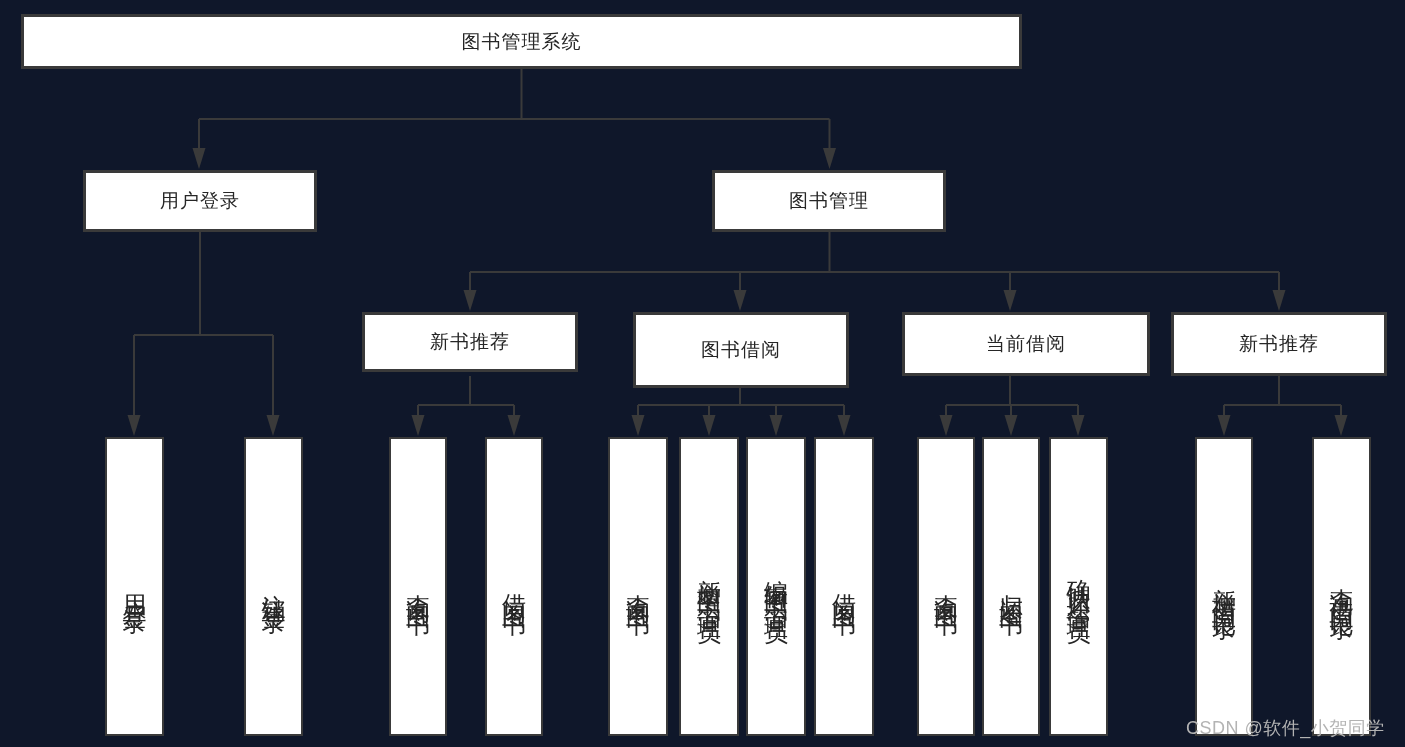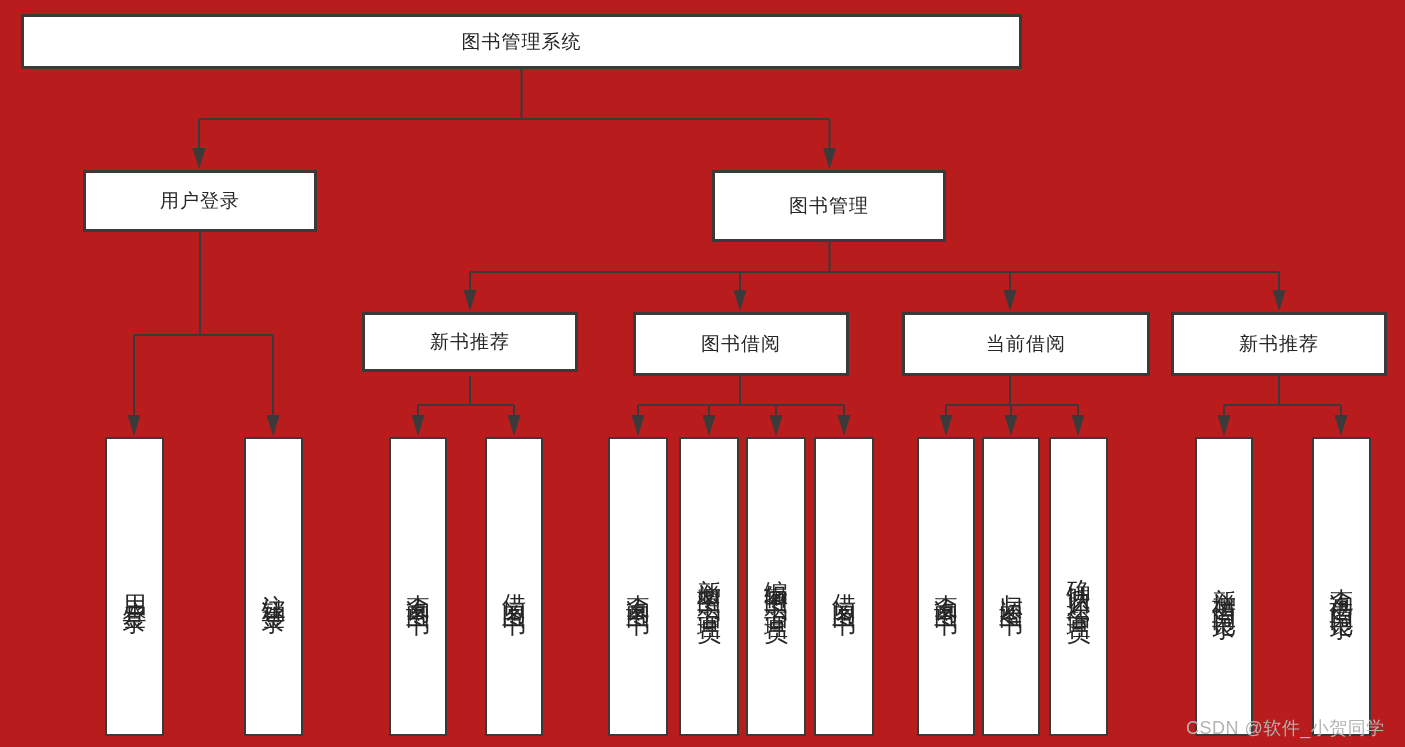--- a/index.html
+++ b/index.html
@@ -1,19 +1,19 @@
 <!DOCTYPE html>
 <html><head>
 <meta charset="utf-8">
 <style>
   html,body { margin:0; padding:0; background:#ffffff; }
   .canvas {
     position:relative;
     width:1405px; height:747px;
-    background:#b91c1c;
+    background:#0f172a;
     overflow:hidden;
     font-family:"Liberation Sans", sans-serif;
   }
   .wires { position:absolute; left:0; top:0; z-index:1; }
   .box {
     position:absolute;
     box-sizing:border-box;
     background:#ffffff;
     border:3px solid #3a3a3a;
     display:flex; align-items:center; justify-content:center;
@@ -82,28 +82,28 @@
     </g>
   </svg>
 
   <div class="box" style="left:21px;top:14px;width:1001px;height:55px">
     <span class="hlbl">图书管理系统</span>
   </div>
 
   <div class="box" style="left:83px;top:170px;width:234px;height:62px">
     <span class="hlbl">用户登录</span>
   </div>
-  <div class="box" style="left:712px;top:170px;width:234px;height:72px">
+  <div class="box" style="left:712px;top:170px;width:234px;height:62px">
     <span class="hlbl">图书管理</span>
   </div>
 
   <div class="box" style="left:362px;top:312px;width:216px;height:60px">
     <span class="hlbl">新书推荐</span>
   </div>
-  <div class="box" style="left:633px;top:312px;width:216px;height:64px">
+  <div class="box" style="left:633px;top:312px;width:216px;height:76px">
     <span class="hlbl">图书借阅</span>
   </div>
   <div class="box" style="left:902px;top:312px;width:248px;height:64px">
     <span class="hlbl">当前借阅</span>
   </div>
   <div class="box" style="left:1171px;top:312px;width:216px;height:64px">
     <span class="hlbl">新书推荐</span>
   </div>
 
   <div class="box leaf" style="left:105px;top:437px;width:59px;height:299px">

